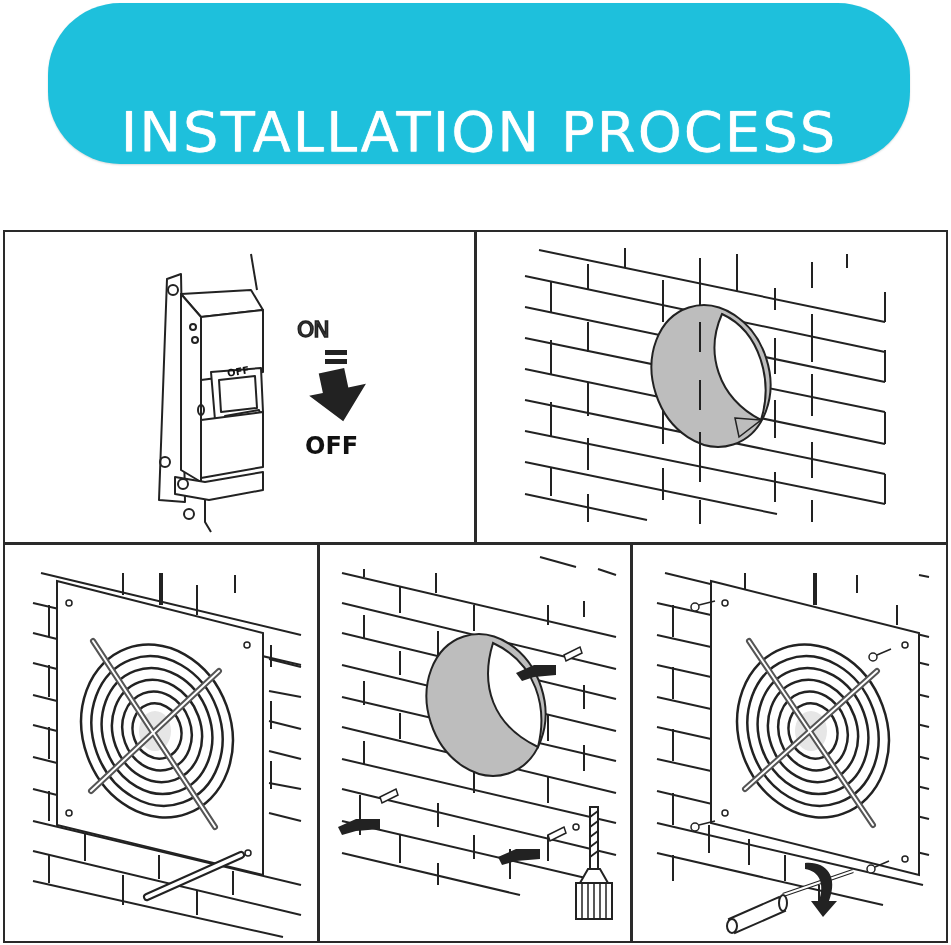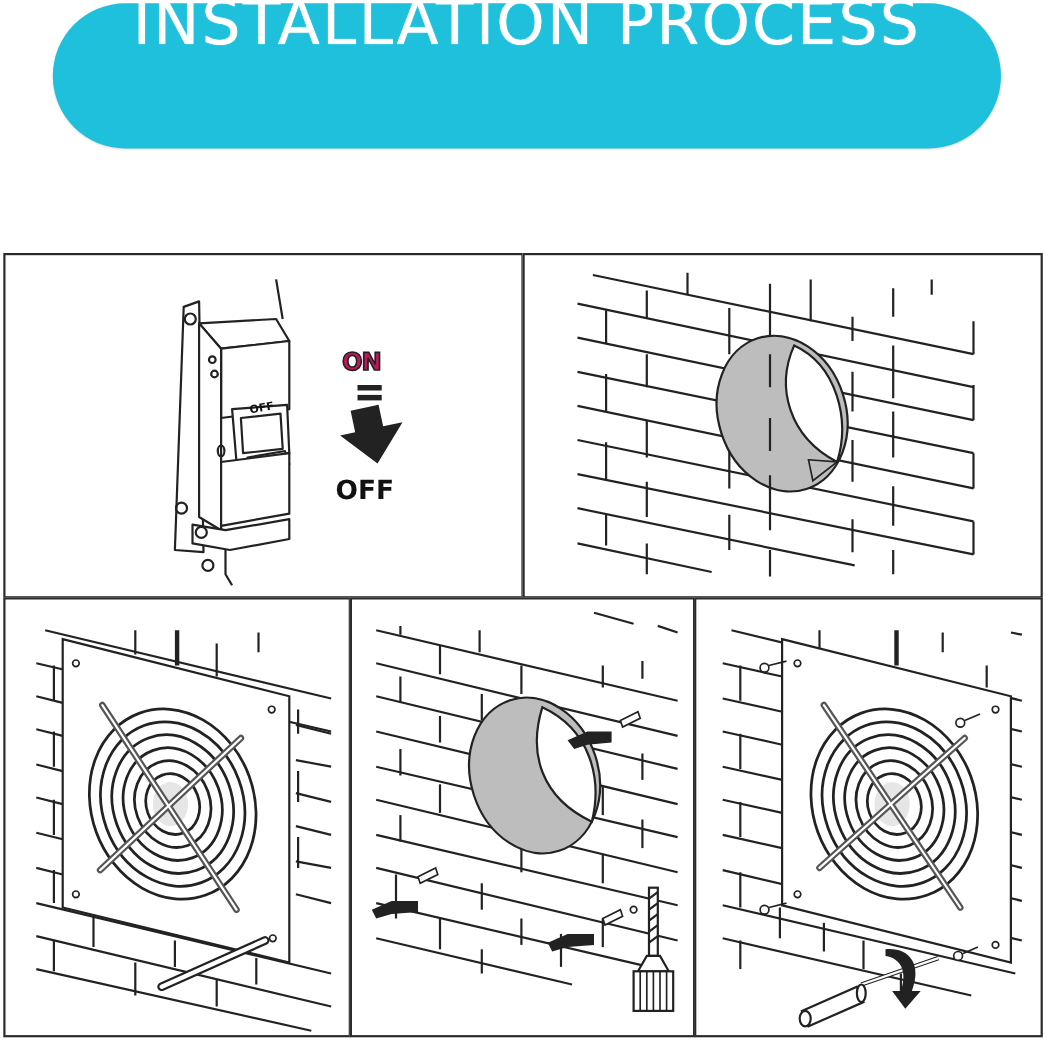--- a/index.html
+++ b/index.html
@@ -1,36 +1,36 @@
 <!DOCTYPE html>
 <html><head>
 <meta charset="utf-8">
 <style>
   html, body { margin:0; padding:0; background:#ffffff; }
   body { width:951px; height:945px; position:relative; overflow:hidden; font-family:"DejaVu Sans", sans-serif; }
   .banner {
-    position:absolute; left:48px; top:3px; width:862px; height:132px;
+    position:absolute; left:48px; top:3px; width:862px; height:161px;
     background:#1ec0dc; border-radius:72px;
     box-shadow: 0 1px 2px rgba(0,0,0,0.15);
-    display:flex; align-items:flex-start; justify-content:center;
+    display:flex; align-items:flex-end; justify-content:center;
   }
   .banner-title {
     color:#ffffff; font-family:"DejaVu Sans", sans-serif; font-size:56px; letter-spacing:2px;
     font-weight:normal; margin-top:-14px;
     text-shadow: 0 0 1px #ffffff;
   }
   .panel { position:absolute; border:2px solid #2a2a2a; background:#fff; box-sizing:border-box; overflow:hidden; }
   .panel svg { position:absolute; left:0; top:0; }
   #p1 { left:3px; top:230px; width:473px; height:314px; }
   #p2 { left:475px; top:230px; width:473px; height:314px; }
   #p3 { left:3px; top:543px; width:316px; height:400px; }
   #p4 { left:318px; top:543px; width:314px; height:400px; }
   #p5 { left:631px; top:543px; width:317px; height:400px; }
   .lbl { position:absolute; font-family:"DejaVu Sans", sans-serif; font-weight:bold; }
-  .on-label { left:306px; top:85px; font-size:22px; color:#be185d; -webkit-text-stroke:1.5px #222; font-weight:bold; letter-spacing:-1px;}
+  .on-label { left:292px; top:85px; font-size:22px; color:#404040; -webkit-text-stroke:1.5px #222; font-weight:normal; letter-spacing:-1px;}
   .off-label { left:300px; top:200px; font-size:24px; color:#111; }
   .switch-off { left:222px; top:134px; font-size:10px; color:#111; transform:rotate(-10deg); }
 </style>
 </head>
 <body>
 
 <div class="banner">
   <span class="banner-title">INSTALLATION PROCESS</span>
 </div>
 

